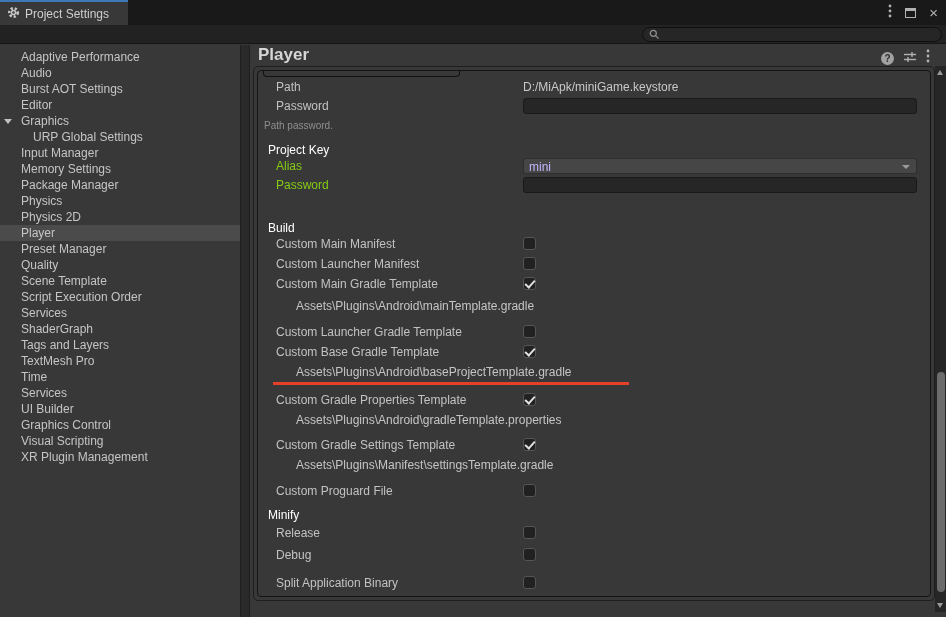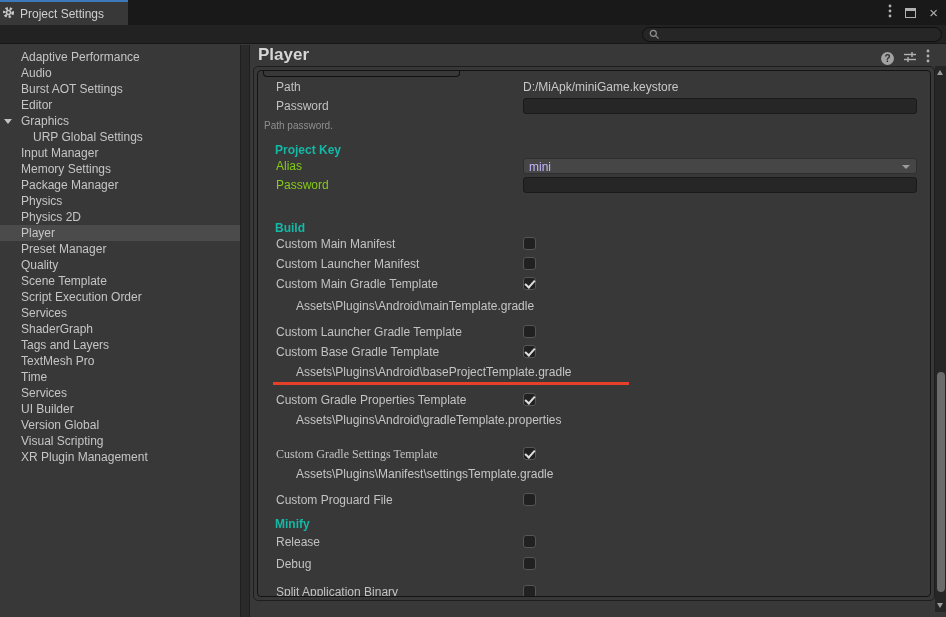--- a/index.html
+++ b/index.html
@@ -3,21 +3,21 @@
 <meta charset="utf-8">
 <style>
   * { margin:0; padding:0; box-sizing:border-box; }
   html,body { width:946px; height:617px; overflow:hidden; }
   body { font-family:"Liberation Sans", sans-serif; background:#383838; }
   #app { position:relative; width:946px; height:617px; background:#383838; }
 
   
   .titlebar { position:absolute; left:0; top:0; width:946px; height:25px; background:#191919; }
   .tab { position:absolute; left:0; top:0; width:128px; height:25px; background:#383838;
-         border-top:2px solid #3e78b8; display:flex; align-items:center; gap:5px; padding-left:2px; }
+         border-top:2px solid #3e78b8; display:flex; align-items:center; gap:5px; padding-left:7px; }
   .tab-label { font-size:12px; color:#cfcfcf; white-space:nowrap; }
   .win-controls { position:absolute; right:8px; top:0; height:25px; display:flex; align-items:center; gap:13px; }
   .maximize-box { width:11px; height:10px; border:1px solid #b2b2b2; border-top:3px solid #b2b2b2; }
   .close-x { color:#b2b2b2; font-size:15px; line-height:10px; }
   .close-x::after { content:"×"; }
 
   
   .toolbar { position:absolute; left:0; top:25px; width:946px; height:19px; background:#222222; border-bottom:1px solid #161616; }
   .search { position:absolute; right:4px; top:2px; width:300px; height:15px; background:#262626;
             border:1px solid #0f0f0f; border-radius:8px; display:flex; align-items:center; padding-left:6px; gap:4px; }
@@ -61,21 +61,21 @@
             border:1px solid #1a1a1a; border-radius:3px; color:#c8c8c8; font-size:12px; padding:0 4px;
             font-family:"Liberation Sans", sans-serif; outline:none; }
   .dropdown { position:absolute; left:265px; top:1px; width:394px; height:16px; background:#464646;
               border:1px solid #2e2e2e; border-radius:3px; }
   .dropdown .dd-text { position:absolute; left:5px; top:1px; font-size:12px; color:#c4b5fd; }
   .dd-caret { position:absolute; right:6px; top:6px; width:0; height:0;
               border-left:4px solid transparent; border-right:4px solid transparent; border-top:4px solid #9b9b9b; }
   .hint-row { height:14px; }
   .hint-row span { margin-left:6px; font-size:10px; color:#8f8f8f; }
   .header-row { height:16px; }
-  .header-row span { margin-left:17px; font-size:12px; font-weight:bold; color:#14b8a6; }
+  .header-row span { margin-left:10px; font-size:12px; font-weight:normal; color:#ffffff; }
   .cbrow { position:relative; height:20px; }
   .cbrow .cblabel { position:absolute; left:18px; top:3px; font-size:12px; color:#c2c2c2; }
   .cb { position:absolute; left:265px; top:3px; width:13px; height:13px; background:#212121;
         border:1px solid #555555; border-radius:3px; }
   .cb.checked::after { content:""; position:absolute; left:3px; top:0px; width:4px; height:8px;
         border-right:2px solid #e0e0e0; border-bottom:2px solid #e0e0e0; transform:rotate(42deg); }
   .path-row { position:relative; height:22px; }
   .path-row.tall { height:26px; }
   .path-row span { position:absolute; left:38px; top:3px; font-size:12px; color:#c5c5c5; }
   .red-underline { position:absolute; left:15px; top:20px; width:356px; height:3px; background:#e7402a; }
@@ -145,21 +145,21 @@
       <div class="side-item"><span>Quality</span></div>
       <div class="side-item"><span>Scene Template</span></div>
       <div class="side-item"><span>Script Execution Order</span></div>
       <div class="side-item"><span>Services</span></div>
       <div class="side-item"><span>ShaderGraph</span></div>
       <div class="side-item"><span>Tags and Layers</span></div>
       <div class="side-item"><span>TextMesh Pro</span></div>
       <div class="side-item"><span>Time</span></div>
       <div class="side-item"><span>Services</span></div>
       <div class="side-item"><span>UI Builder</span></div>
-      <div class="side-item"><span>Version Global</span></div>
+      <div class="side-item"><span>Graphics Control</span></div>
       <div class="side-item"><span>Visual Scripting</span></div>
       <div class="side-item"><span>XR Plugin Management</span></div>
     </div>
   <div class="splitter"></div>
 
   <div class="main">
     <div class="main-header">
       <span class="main-title">Player</span>
       <span class="header-icons">
         <span class="help-icon"></span>
@@ -234,21 +234,21 @@
               <span>Assets\Plugins\Android\baseProjectTemplate.gradle</span>
               <div class="red-underline" style="background: rgb(231, 64, 42);"></div>
             </div>
             <div class="cbrow" style="margin-top: 2px;">
               <span class="cblabel">Custom Gradle Properties Template</span>
               <div class="cb checked"></div>
             </div>
             <div class="path-row">
               <span>Assets\Plugins\Android\gradleTemplate.properties</span>
             </div>
-            <div class="cbrow" style="margin-top: 12px; font-family: Liberation Serif, serif;">
+            <div class="cbrow" style="margin-top: 3px;">
               <span class="cblabel">Custom Gradle Settings Template</span>
               <div class="cb checked"></div>
             </div>
             <div class="path-row">
               <span>Assets\Plugins\Manifest\settingsTemplate.gradle</span>
             </div>
             <div class="cbrow" style="margin-top: 4px;">
               <span class="cblabel">Custom Proguard File</span>
               <div class="cb"></div>
             </div>

